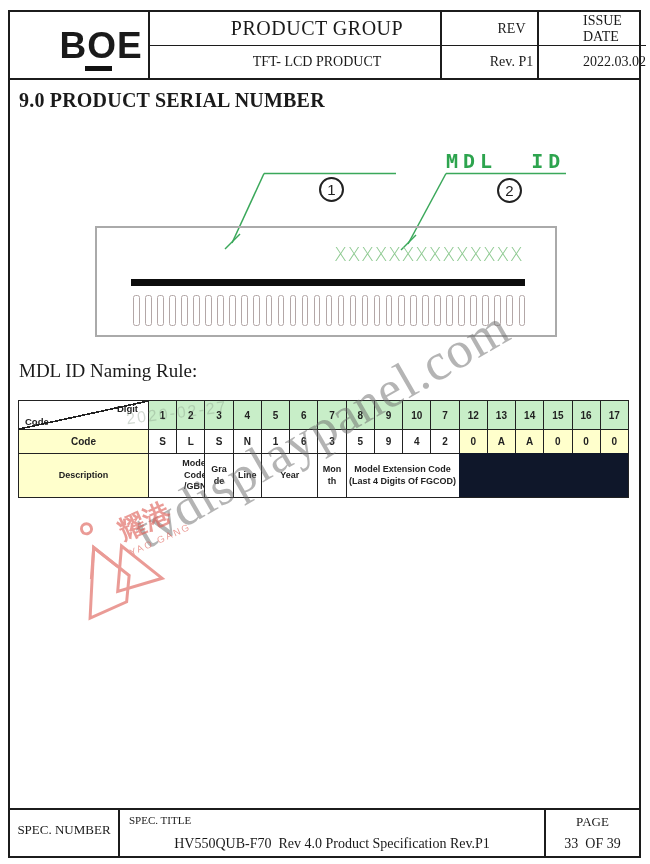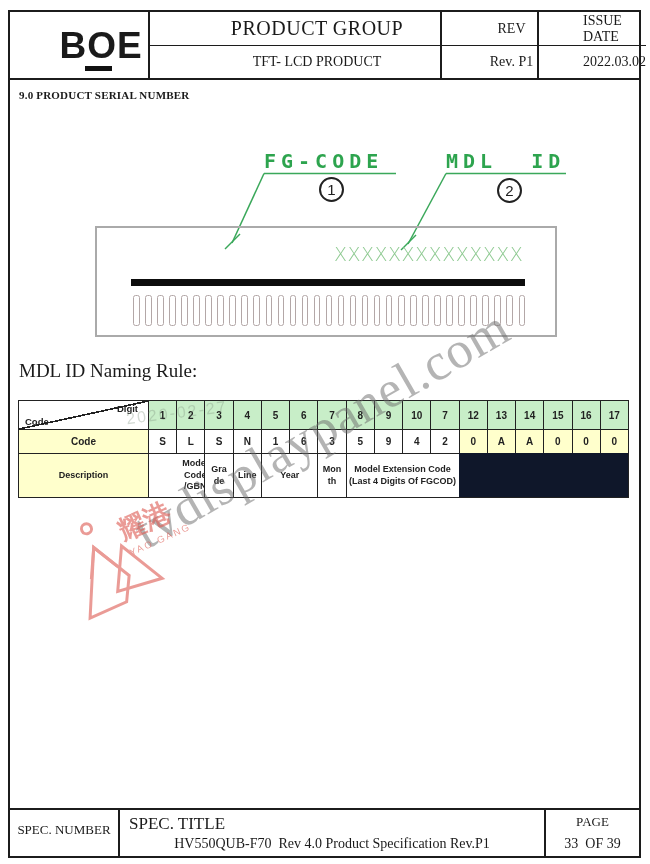--- a/index.html
+++ b/index.html
@@ -18,21 +18,21 @@
   .h-product,.h-revval{border-right:2px solid #1c1c1c;}
   .t-pg{font-size:20px;letter-spacing:0.5px;}
   .t-sm{font-size:14px;}
   .boe{position:relative;font-family:"Liberation Sans",sans-serif;font-weight:800;
        font-size:37px;letter-spacing:1px;line-height:1;}
   .boe .obar{position:absolute;left:26px;bottom:-7px;width:27px;height:4.5px;background:#111;}
 
   
   .body{position:relative;flex:1 1 auto;}
   .abs{position:absolute;}
-  .sec-title{left:9px;top:9px;font-weight:bold;font-size:11px;letter-spacing:0.2px;}
+  .sec-title{left:9px;top:9px;font-weight:bold;font-size:20px;letter-spacing:0.2px;}
   .rule-label{left:9px;top:280px;font-size:19px;}
 
   .leader-svg{left:0;top:0;pointer-events:none;}
   .glabel{font-family:"DejaVu Sans Mono","Liberation Mono",monospace;font-weight:bold;
           font-size:20px;letter-spacing:5px;color:#2da44e;white-space:pre;}
   .fg-label{left:254px;top:69px;}
   .mdl-label{left:436px;top:69px;}
   .refcirc{width:25px;height:25px;border:2px solid #222;border-radius:50%;box-sizing:border-box;
            display:flex;align-items:center;justify-content:center;
            font-family:"Liberation Sans",sans-serif;font-size:15px;color:#222;background:transparent;}
@@ -72,21 +72,21 @@
            letter-spacing:2px;color:rgba(130,150,130,0.35);transform:rotate(-7deg);
            pointer-events:none;z-index:6;}
   .wm-logo{left:25px;top:385px;pointer-events:none;z-index:6;opacity:0.6;}
 
   
   .ftr{display:grid;grid-template-columns:110px 426px 1fr;border-top:2px solid #1c1c1c;
        flex:0 0 48px;box-sizing:border-box;}
   .fcell{position:relative;box-sizing:border-box;}
   .f-number,.f-title{border-right:2px solid #1c1c1c;}
   .f-number-label{position:absolute;top:12px;width:100%;text-align:center;font-size:13px;}
-  .f-title-label{position:absolute;top:4px;left:9px;font-size:17px;}
+  .f-title-label{position:absolute;top:4px;left:9px;font-size:11px;}
   .f-title-value{position:absolute;bottom:4px;width:100%;text-align:center;font-size:14px;white-space:pre;}
   .f-page-label{position:absolute;top:4px;width:100%;text-align:center;font-size:13px;}
   .f-page-value{position:absolute;bottom:4px;width:100%;text-align:center;font-size:14px;white-space:pre;}
 </style>
 </head>
 <body>
 
 <div class="page">
   <div class="frame">
 
@@ -112,21 +112,20 @@
         <g stroke="#3aa85a" stroke-width="1.5" fill="none">
           <line x1="254" y1="93.5" x2="386" y2="93.5"></line>
           <line x1="254" y1="93.5" x2="222" y2="163"></line>
           <line x1="215" y1="169" x2="230" y2="154"></line>
           <line x1="436" y1="93.5" x2="556" y2="93.5"></line>
           <line x1="436" y1="93.5" x2="398" y2="164"></line>
           <line x1="391" y1="170" x2="406" y2="155"></line>
         </g>
       </svg>
 
-      <div class="abs glabel fg-label">FG-CODE</div>
       <div class="abs glabel mdl-label">MDL  ID</div>
       <div class="abs refcirc ref1">1</div>
       <div class="abs refcirc ref2">2</div>
 
       <div class="abs labelbox">
         <div class="abs mdl-x">XXXXXXXXXXXXXX</div>
         <div class="abs blackbar"></div>
         <div class="abs pins" id="pins">
             <div class="pin"></div>
             <div class="pin"></div>

